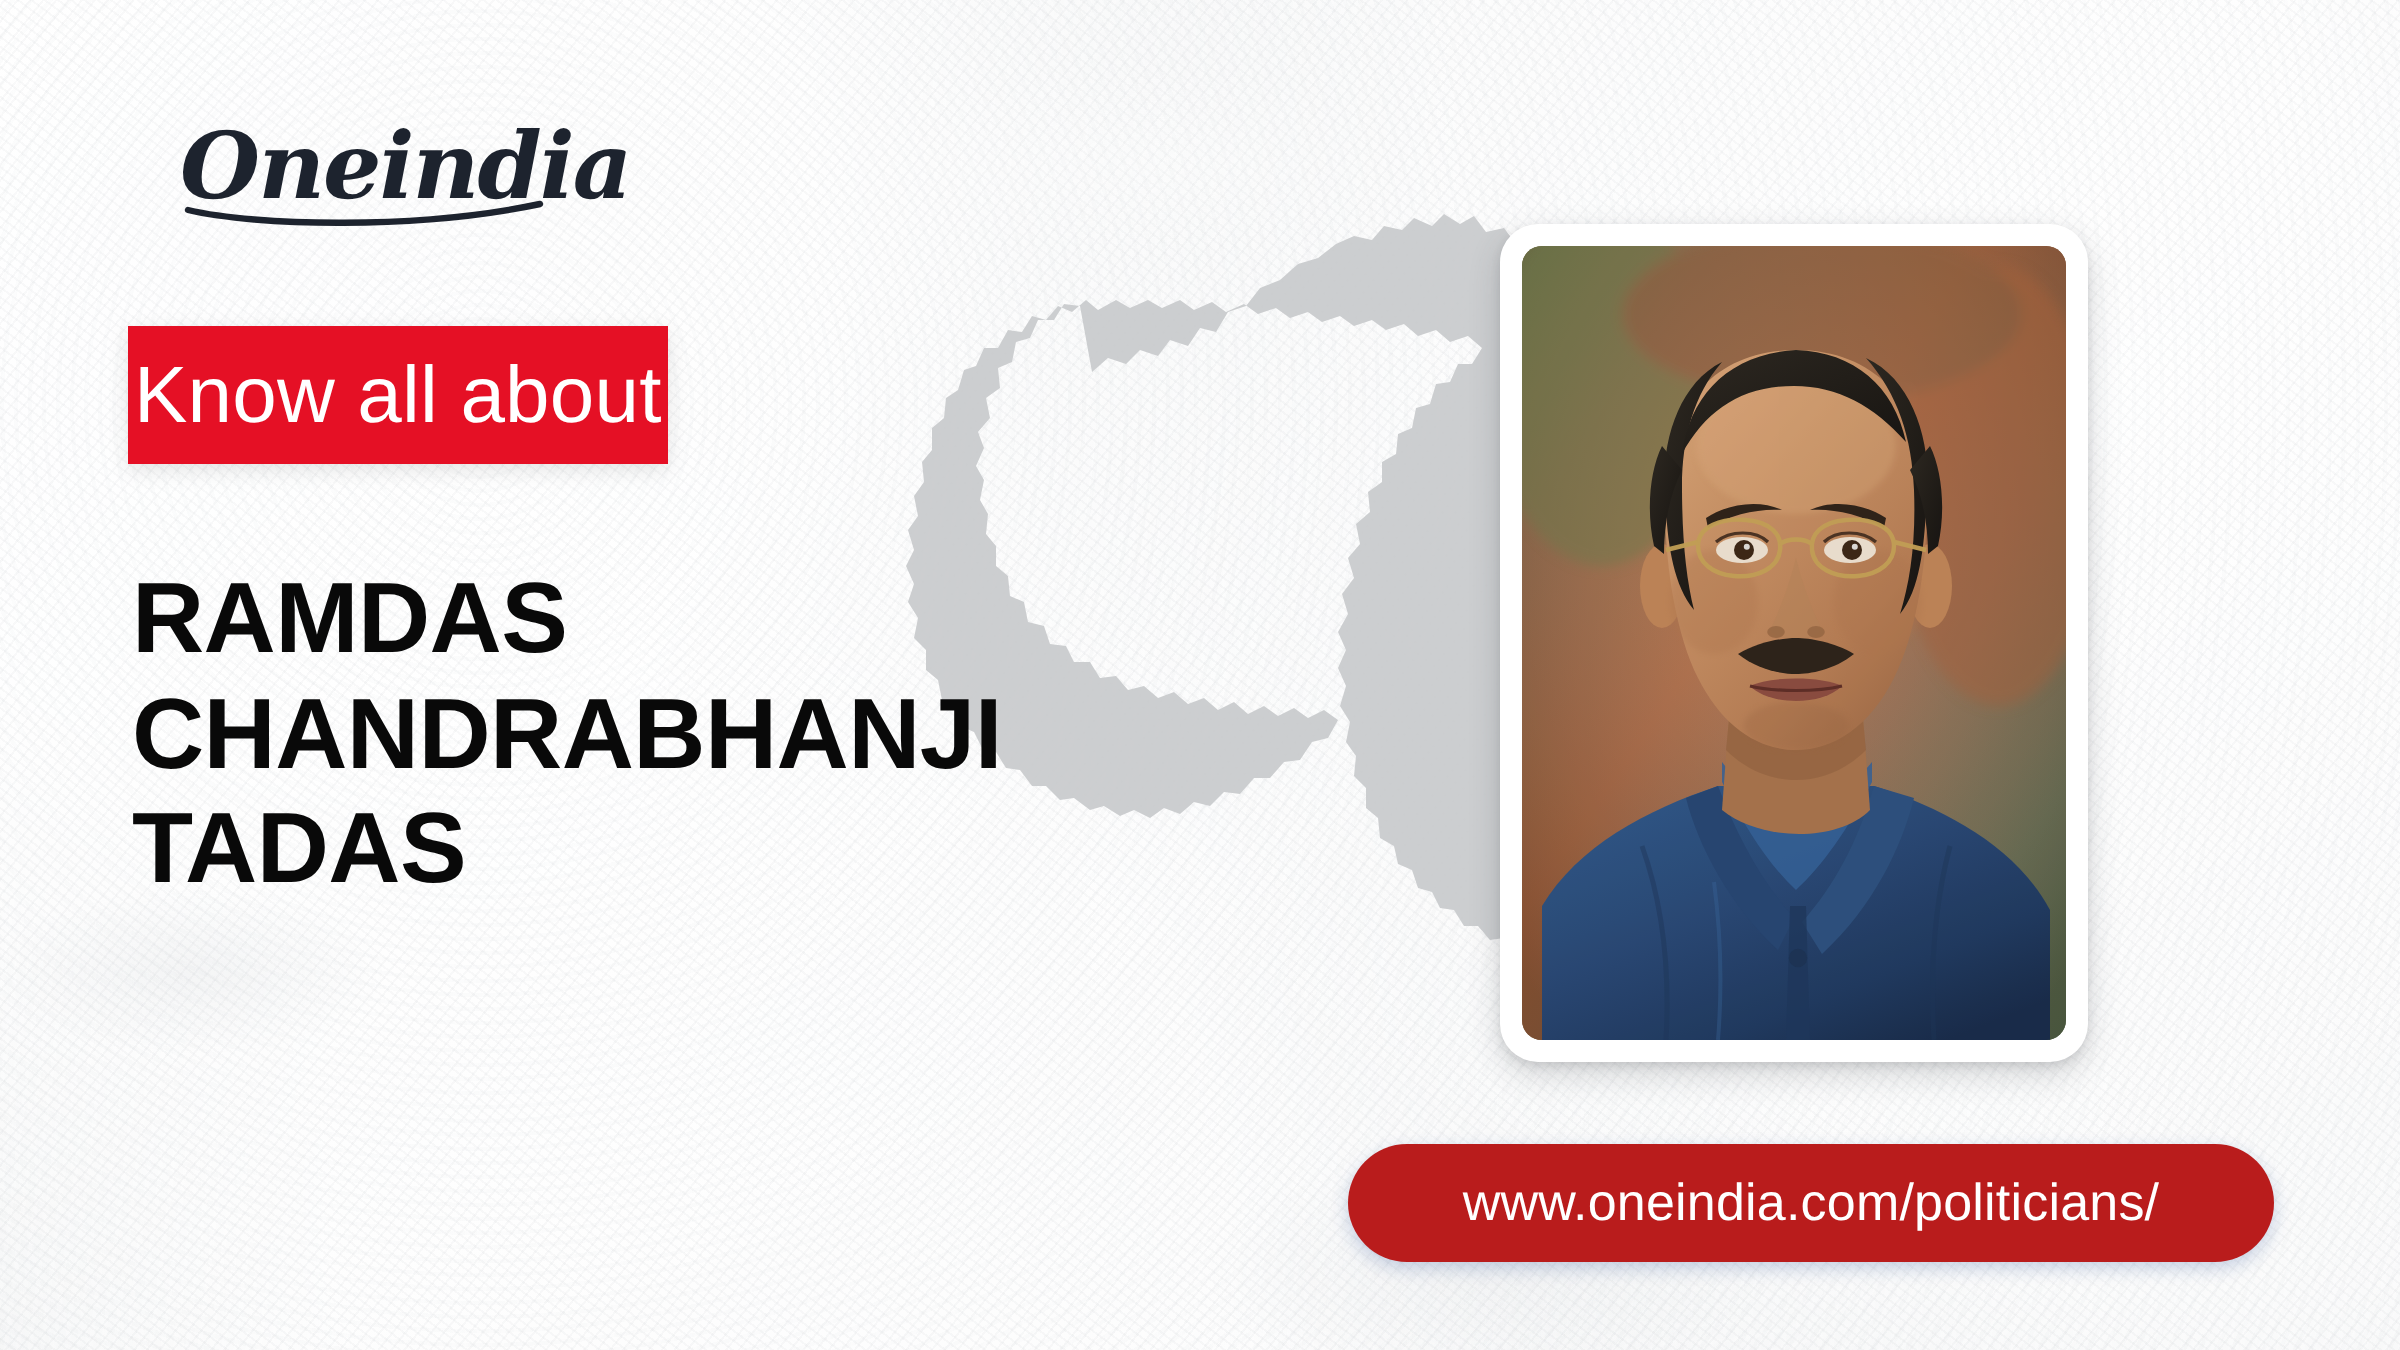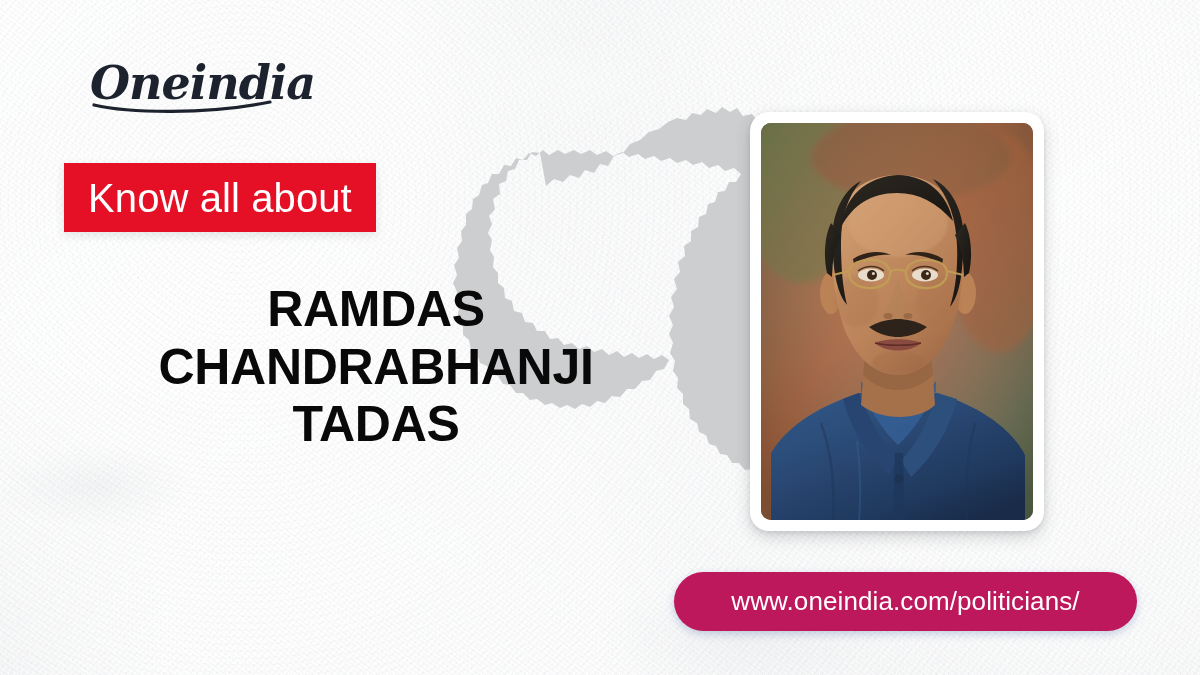--- a/index.html
+++ b/index.html
@@ -66,49 +66,48 @@
     left:60px; top:47px;
     width:230px; height:72px;margin-left:28px;
   }
   .logo svg{ width:100%; height:100%; display:block; }
 
   
   .banner{
     position:absolute;
     left:64px; top:163px;
     height:69px;
-    padding:0 24px;
+    padding:0 3px;
     background:#e51025;
     display:flex; align-items:center;
     box-shadow:0 3px 10px rgba(0,0,0,.10);
   }
   .banner span{
     color:#ffffff;
     font-size:40px;
     font-weight:400;
     letter-spacing:.1px;
     line-height:1;
     white-space:nowrap;
     font-family:"Liberation Sans", sans-serif;
   }
 
   
   .name{
     position:absolute;
-    left:56px; top:281px;
+    left:66px; top:281px;
     width:640px;
     color:#090909;
     font-size:50px;
     font-weight:700;
     line-height:1.15;
     letter-spacing:-0.3px;
     font-family:"Liberation Sans", sans-serif;
     text-transform:uppercase;
     white-space:pre-line;
-    text-align:center;
   }
 
   
   .photo-card{
     position:absolute;
     left:750px; top:112px;
     width:294px; height:419px;
     background:#ffffff;
     border-radius:19px;
     padding:11px;
@@ -121,21 +120,21 @@
     overflow:hidden;
     background:linear-gradient(160deg,#7d7b4f 0%,#9a6a48 22%,#b3673f 46%,#8c6b4e 70%,#6b7a58 100%);
   }
   .photo svg{ position:absolute; inset:0; width:100%; height:100%; }
 
   
   .url-pill{
     position:absolute;
     left:674px; top:572px;
     width:463px; height:59px;
-    background:#be185d;
+    background:#b91c1c;
     border-radius:30px;
     display:flex; align-items:center; justify-content:center;
     box-shadow:0 3px 9px rgba(20,60,140,.22);
     text-align:center;
   }
   .url-pill span{
     color:#ffffff;
     font-size:26px;
     font-weight:400;
     letter-spacing:.1px;

